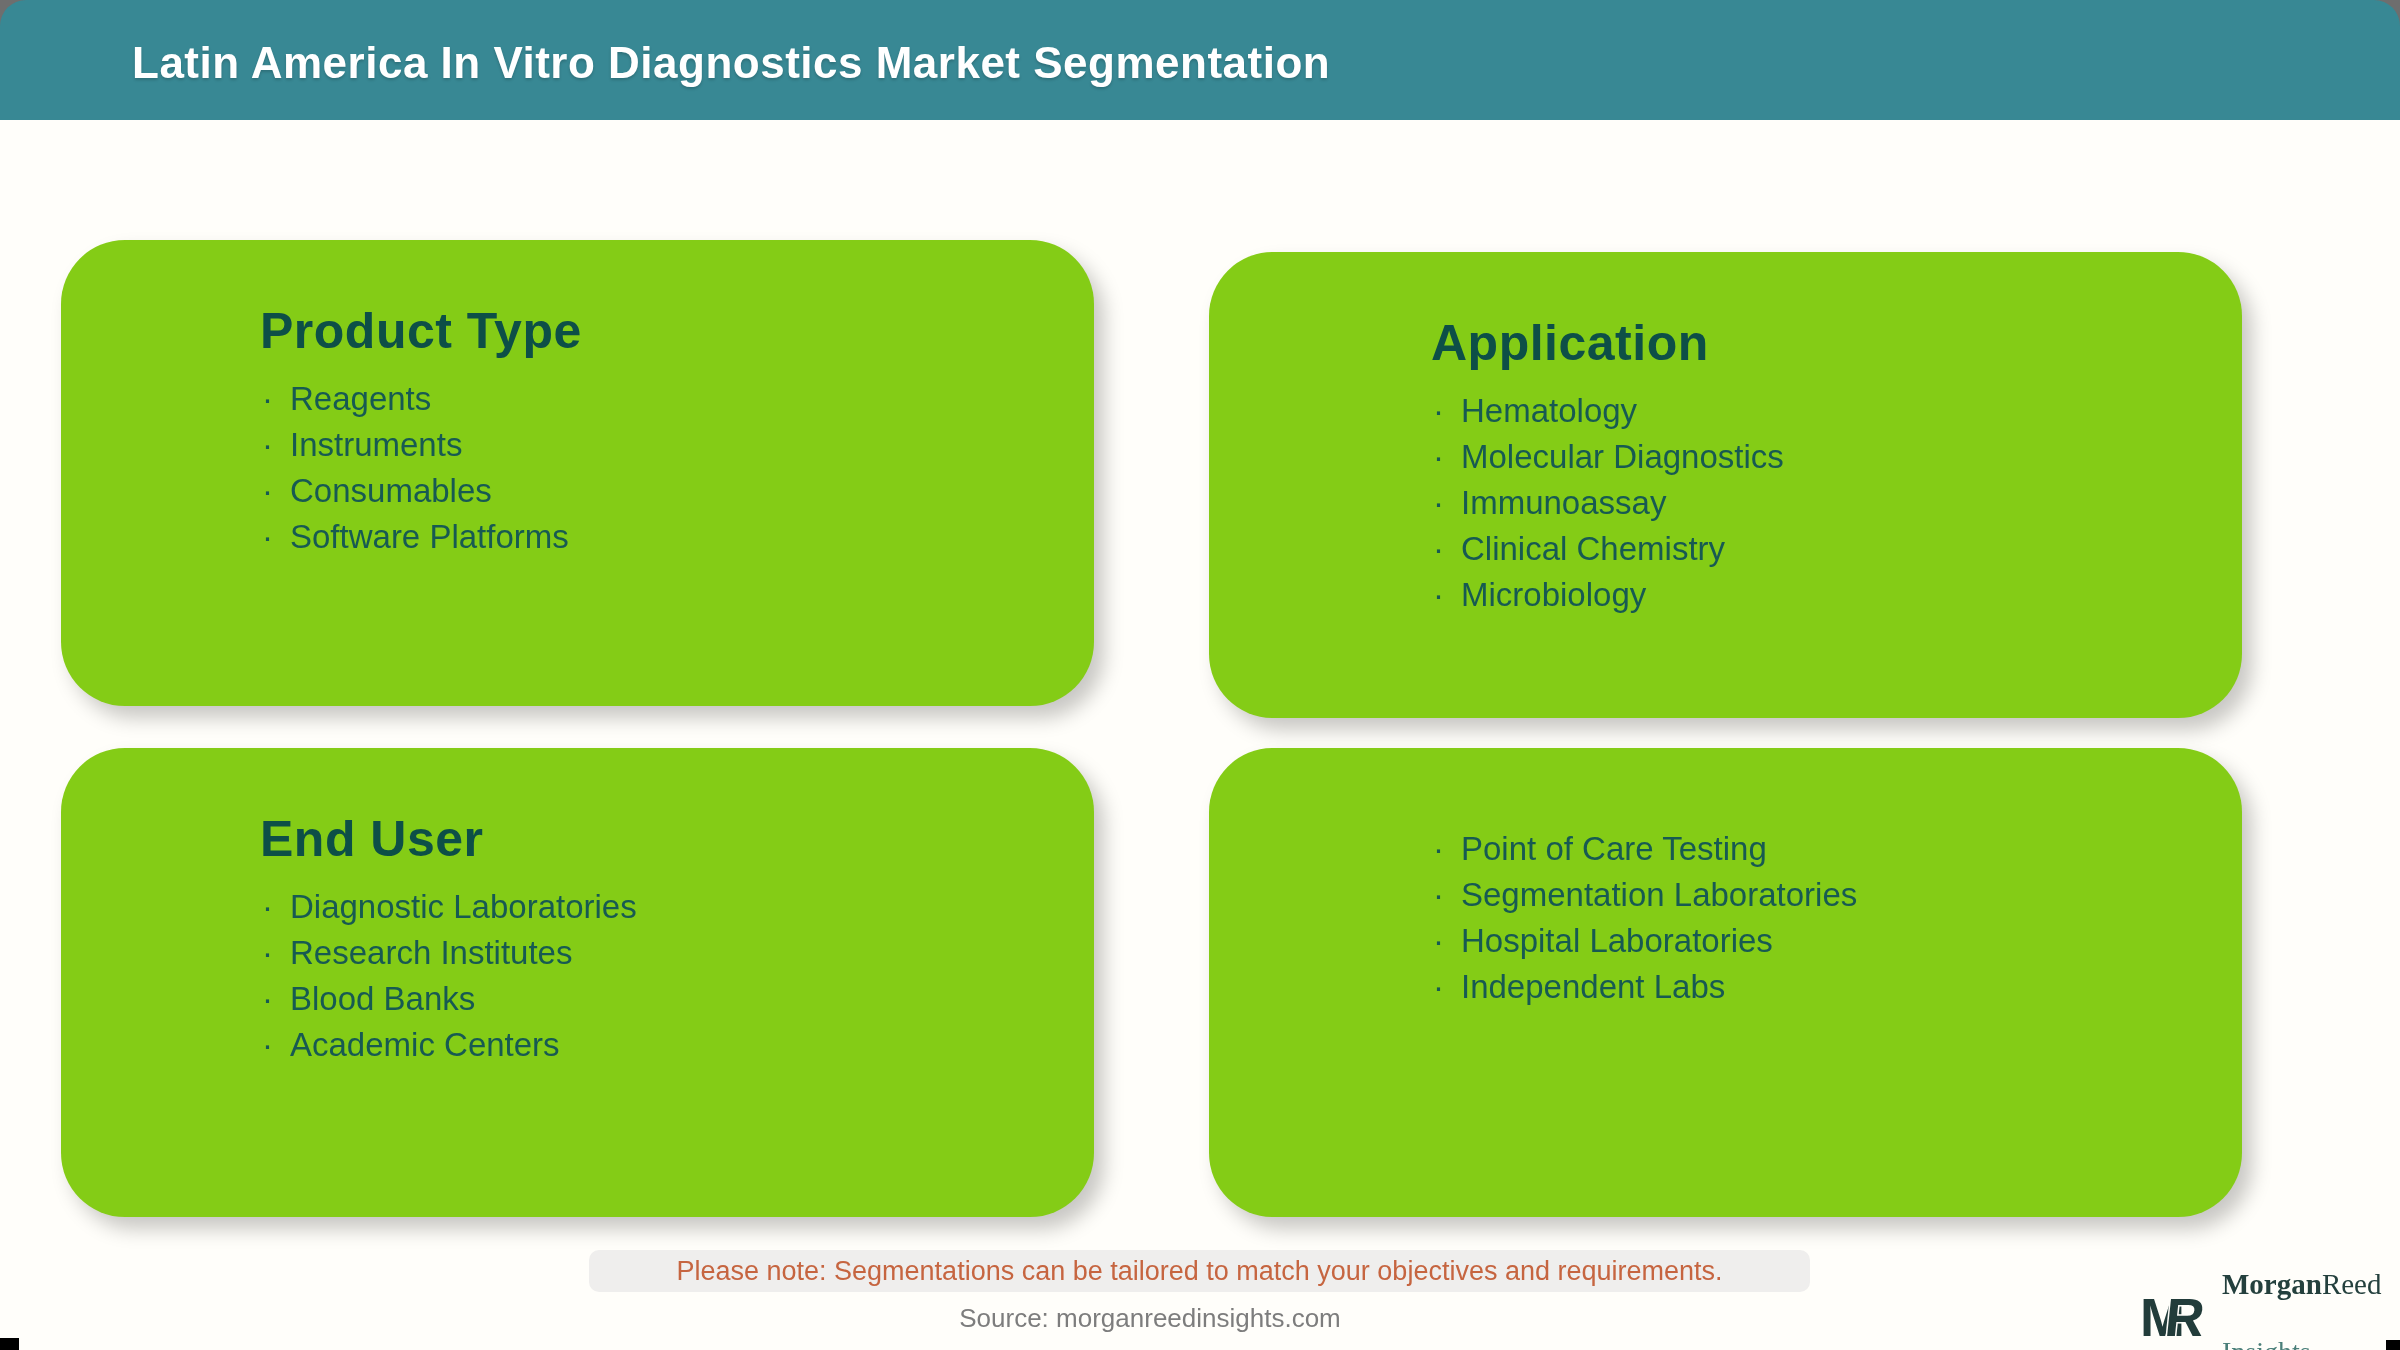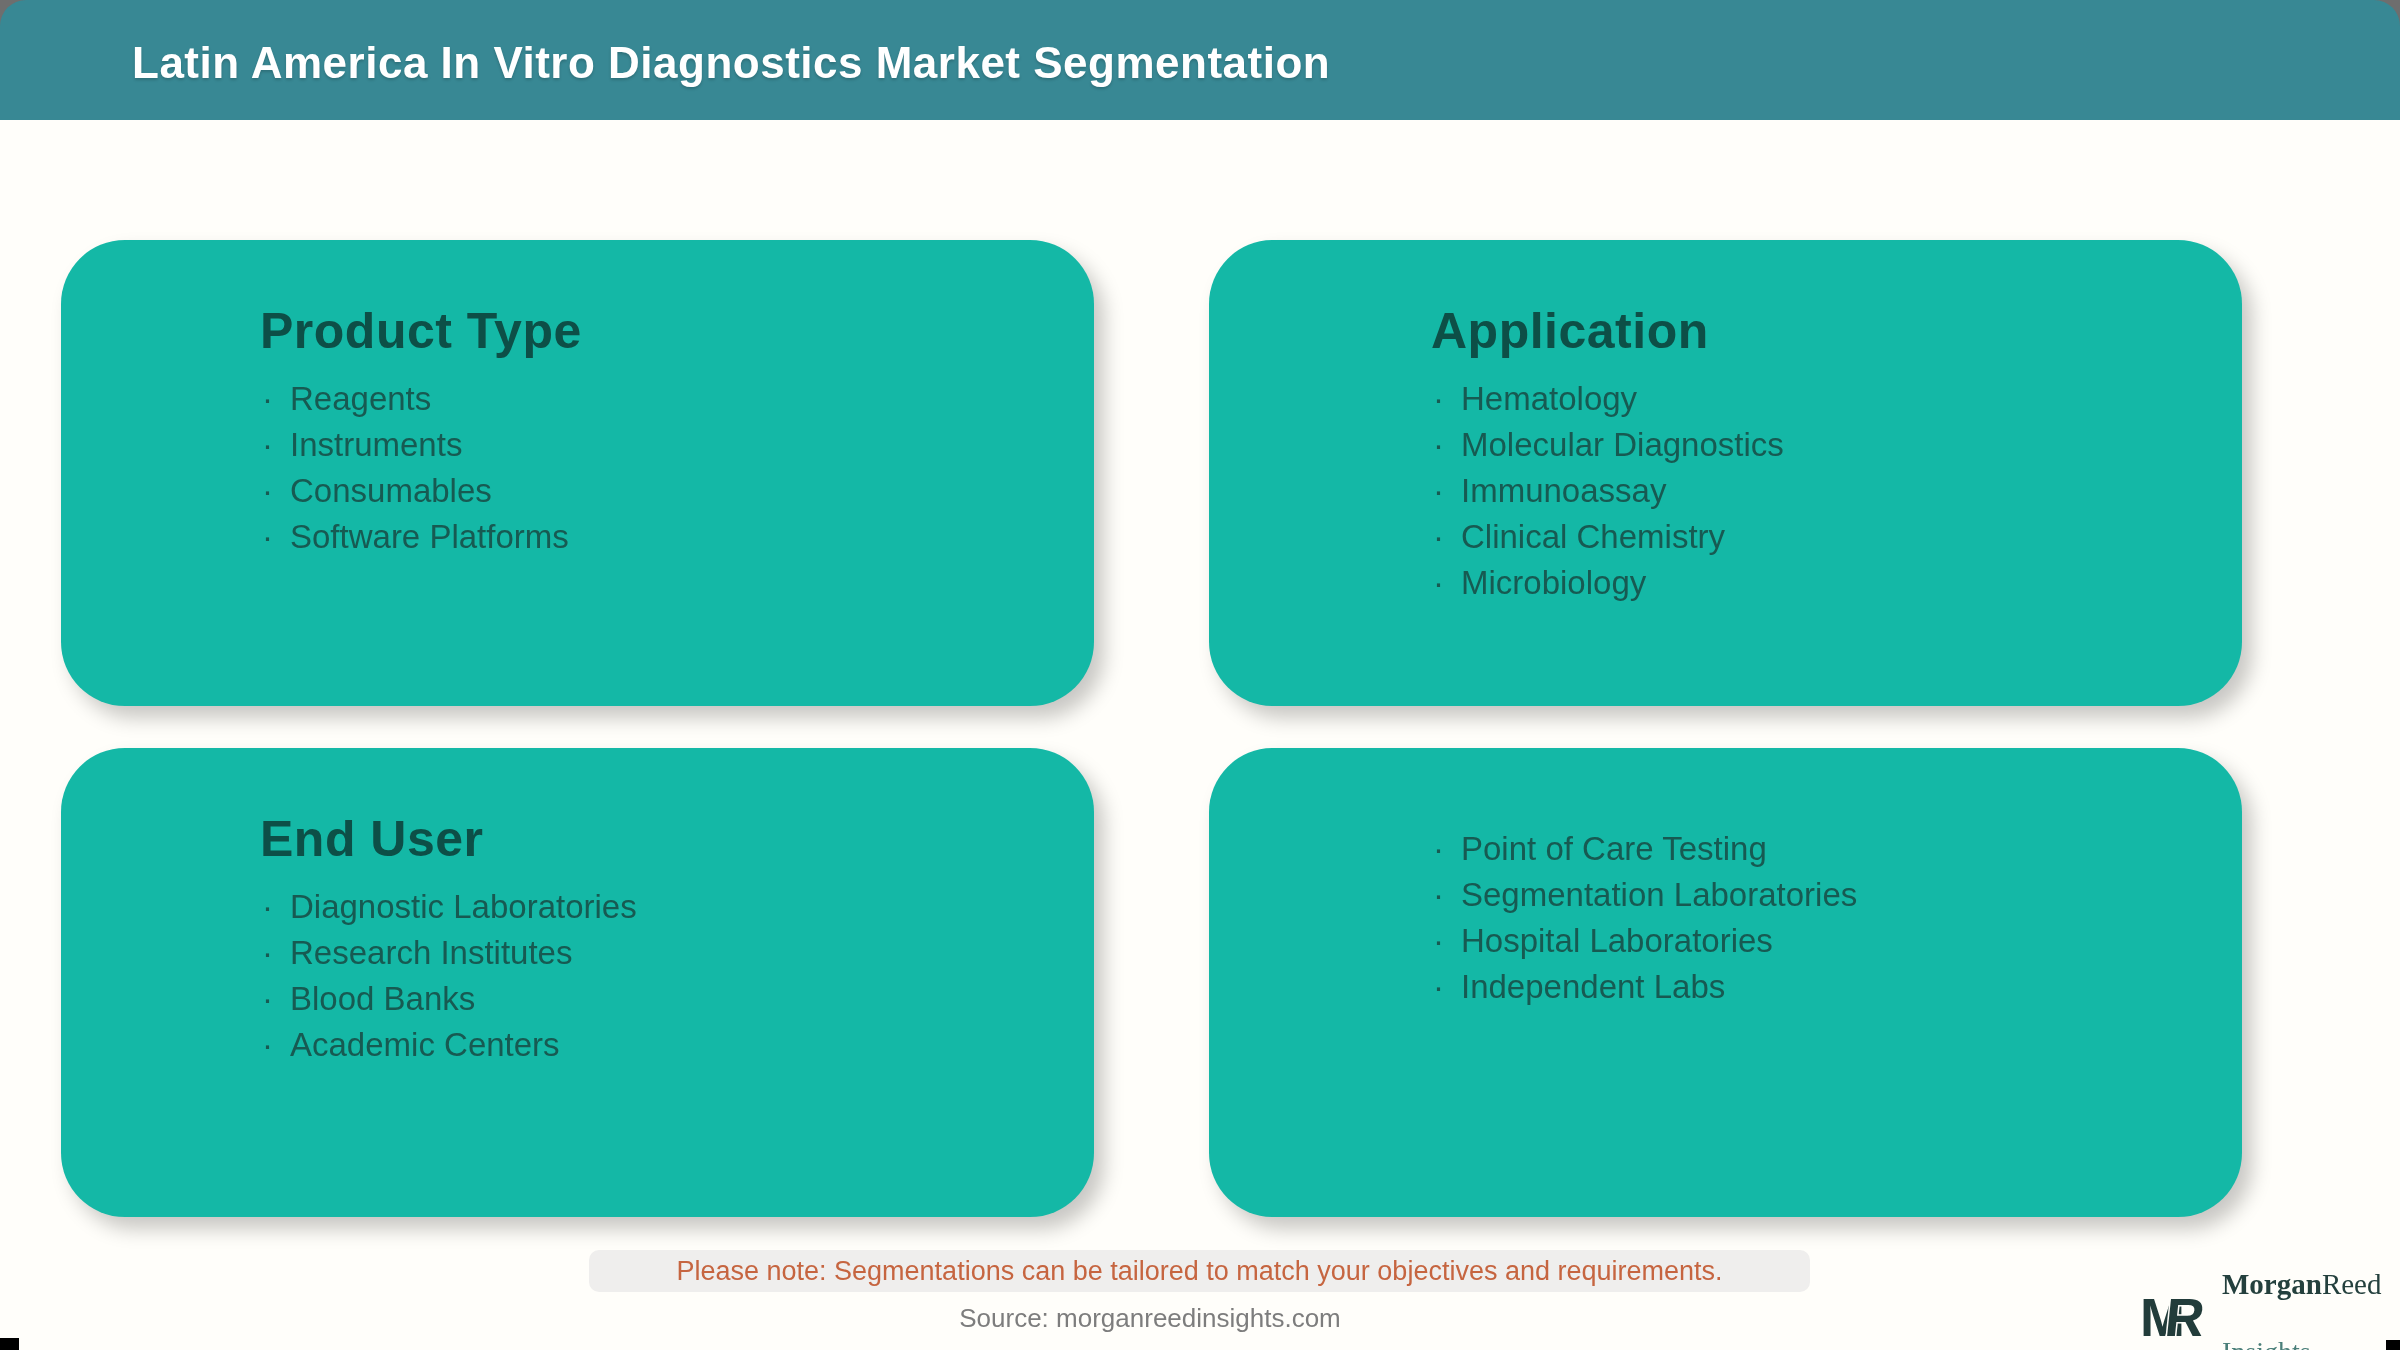--- a/index.html
+++ b/index.html
@@ -23,29 +23,29 @@
   .page-title{
     position:absolute;top:38px;left:132px;
     font-size:44px;font-weight:bold;color:#ffffff;
     letter-spacing:0.5px;
     text-shadow:0 2px 3px rgba(0,0,0,0.18);
     white-space:nowrap;
   }
   .card{
     position:absolute;
     width:1033px;
-    background:#14b8a6;
+    background:#84cc16;
     border-radius:64px;
     box-shadow:10px 12px 20px rgba(0,0,0,0.22);
     box-sizing:border-box;
     padding:62px 60px 0 199px;
   }
   .card.right{padding-left:222px;}
   .card-a{left:61px;top:240px;height:466px;}
-  .card-b{left:1209px;top:240px;height:466px;}
+  .card-b{left:1209px;top:252px;height:466px;}
   .card-c{left:61px;top:748px;height:469px;}
   .card-d{left:1209px;top:748px;height:469px;}
   .card h2{
     margin:0;
     font-size:50px;font-weight:bold;color:#0d4f47;
     letter-spacing:0.5px;
   }
   .card ul{
     margin:16px 0 0 0;padding:0;list-style:none;
   }

